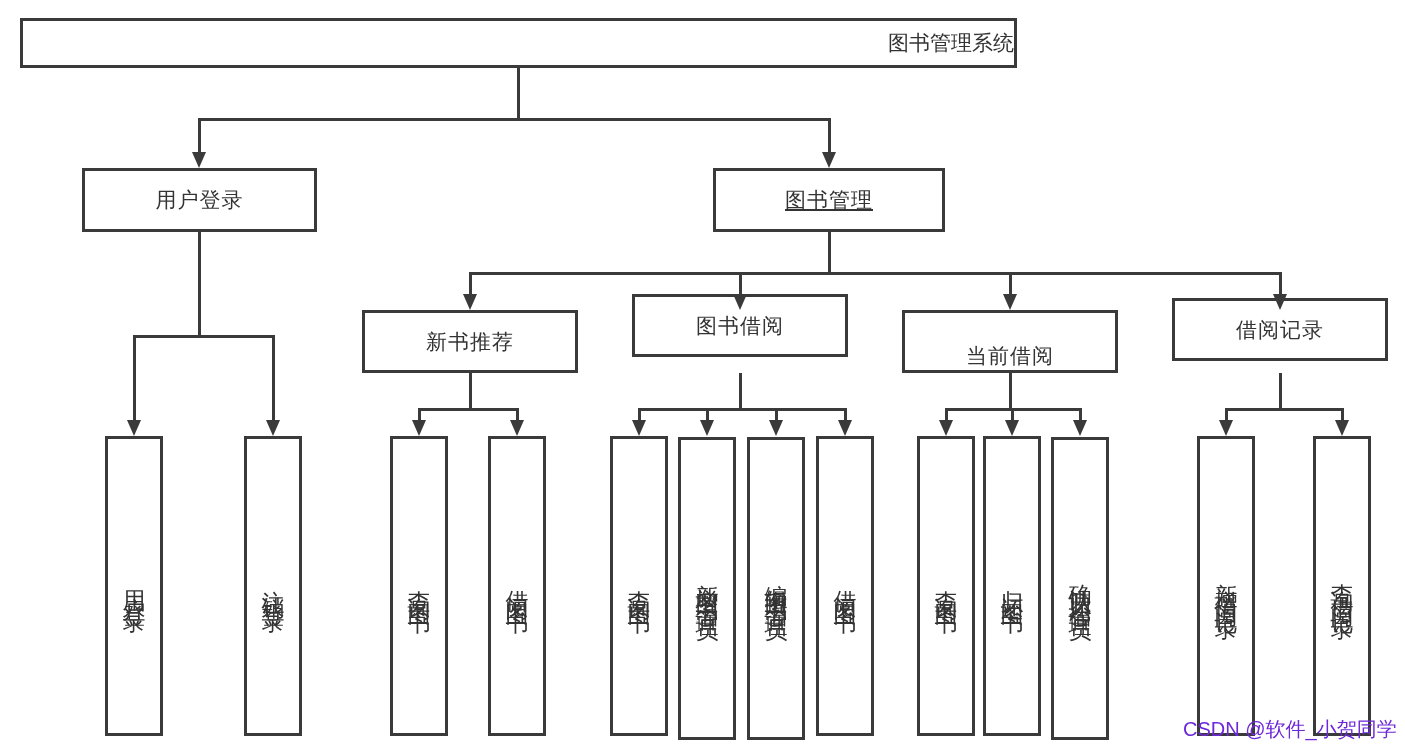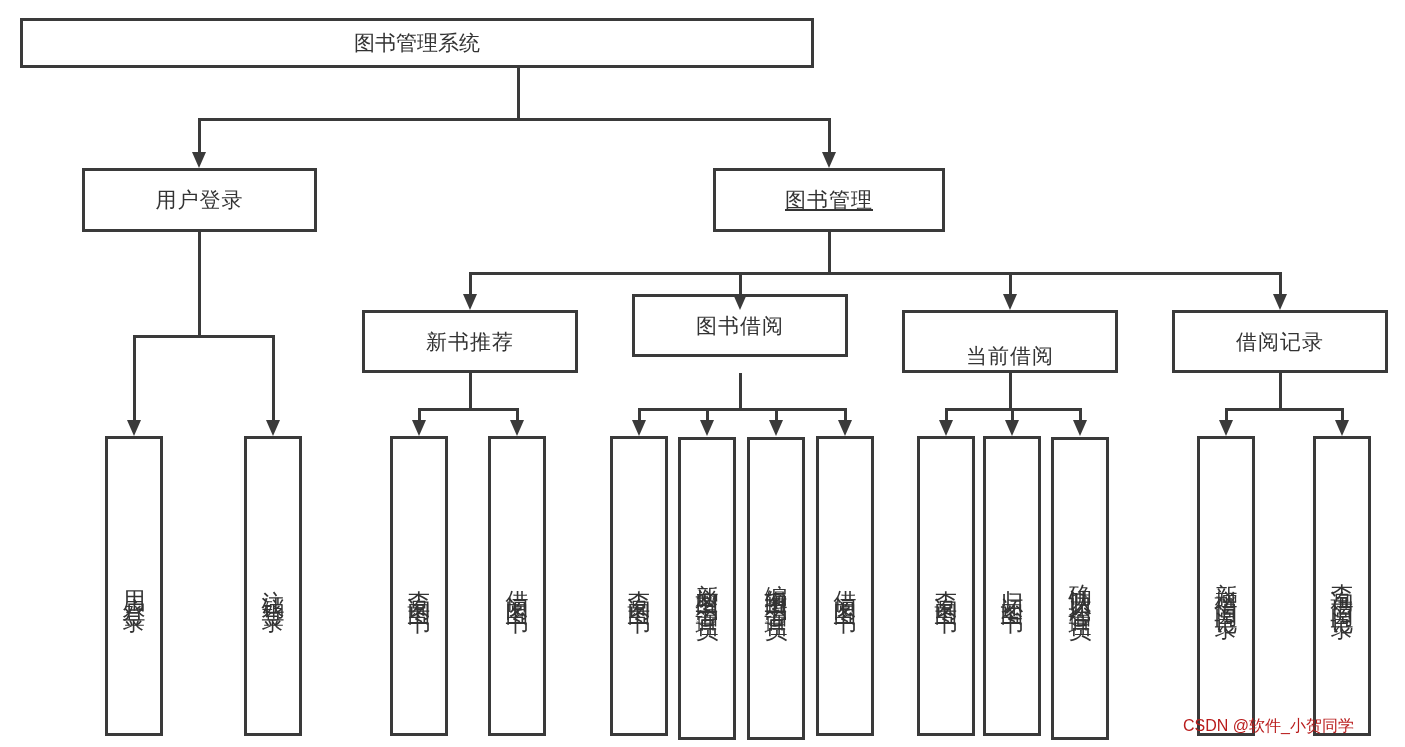--- a/index.html
+++ b/index.html
@@ -47,53 +47,53 @@
     height: 0;
     border-left: 7px solid transparent;
     border-right: 7px solid transparent;
     border-top: 16px solid #3a3a3a;
   }
 
   .watermark {
     position: absolute;
     left: 1183px;
     top: 716px;
-    font-size: 16px;
-    color: #b91c1c;
+    font-size: 20px;
+    color: #6d28d9;
     white-space: nowrap;
     z-index: 5;
     text-align: right;
   }
 </style>
 </head>
 <body>
 
 <div id="canvas">
 
-  <div class="node root" style="left:20px; top:18px; width:794px; height:50px;">
+  <div class="node root" style="left:20px; top:18px; width:997px; height:50px;justify-content:flex-end;">
     <span>图书管理系统</span>
   </div>
 
   <div class="node h" style="left:82px; top:168px; width:235px; height:64px;">
     <span>用户登录</span>
   </div>
   <div class="node h" style="left:713px; top:168px; width:232px; height:64px;text-decoration:underline;">
     <span>图书管理</span>
   </div>
 
   <div class="node h" style="left:362px; top:310px; width:216px; height:63px;">
     <span>新书推荐</span>
   </div>
   <div class="node h" style="left:632px; top:294px; width:216px; height:63px;">
     <span>图书借阅</span>
   </div>
   <div class="node h" style="left:902px; top:310px; width:216px; height:63px;align-items:flex-end;">
     <span>当前借阅</span>
   </div>
-  <div class="node h" style="left:1172px; top:310px; width:216px; height:63px;">
+  <div class="node h" style="left:1172px; top:298px; width:216px; height:63px;">
     <span>借阅记录</span>
   </div>
 
   <div class="node leaf" style="left:105px; top:436px; width:58px; height:300px;">
     <span class="leaf-label">用户登录</span>
   </div>
   <div class="node leaf" style="left:244px; top:436px; width:58px; height:300px;">
     <span class="leaf-label">注销登录</span>
   </div>
 

